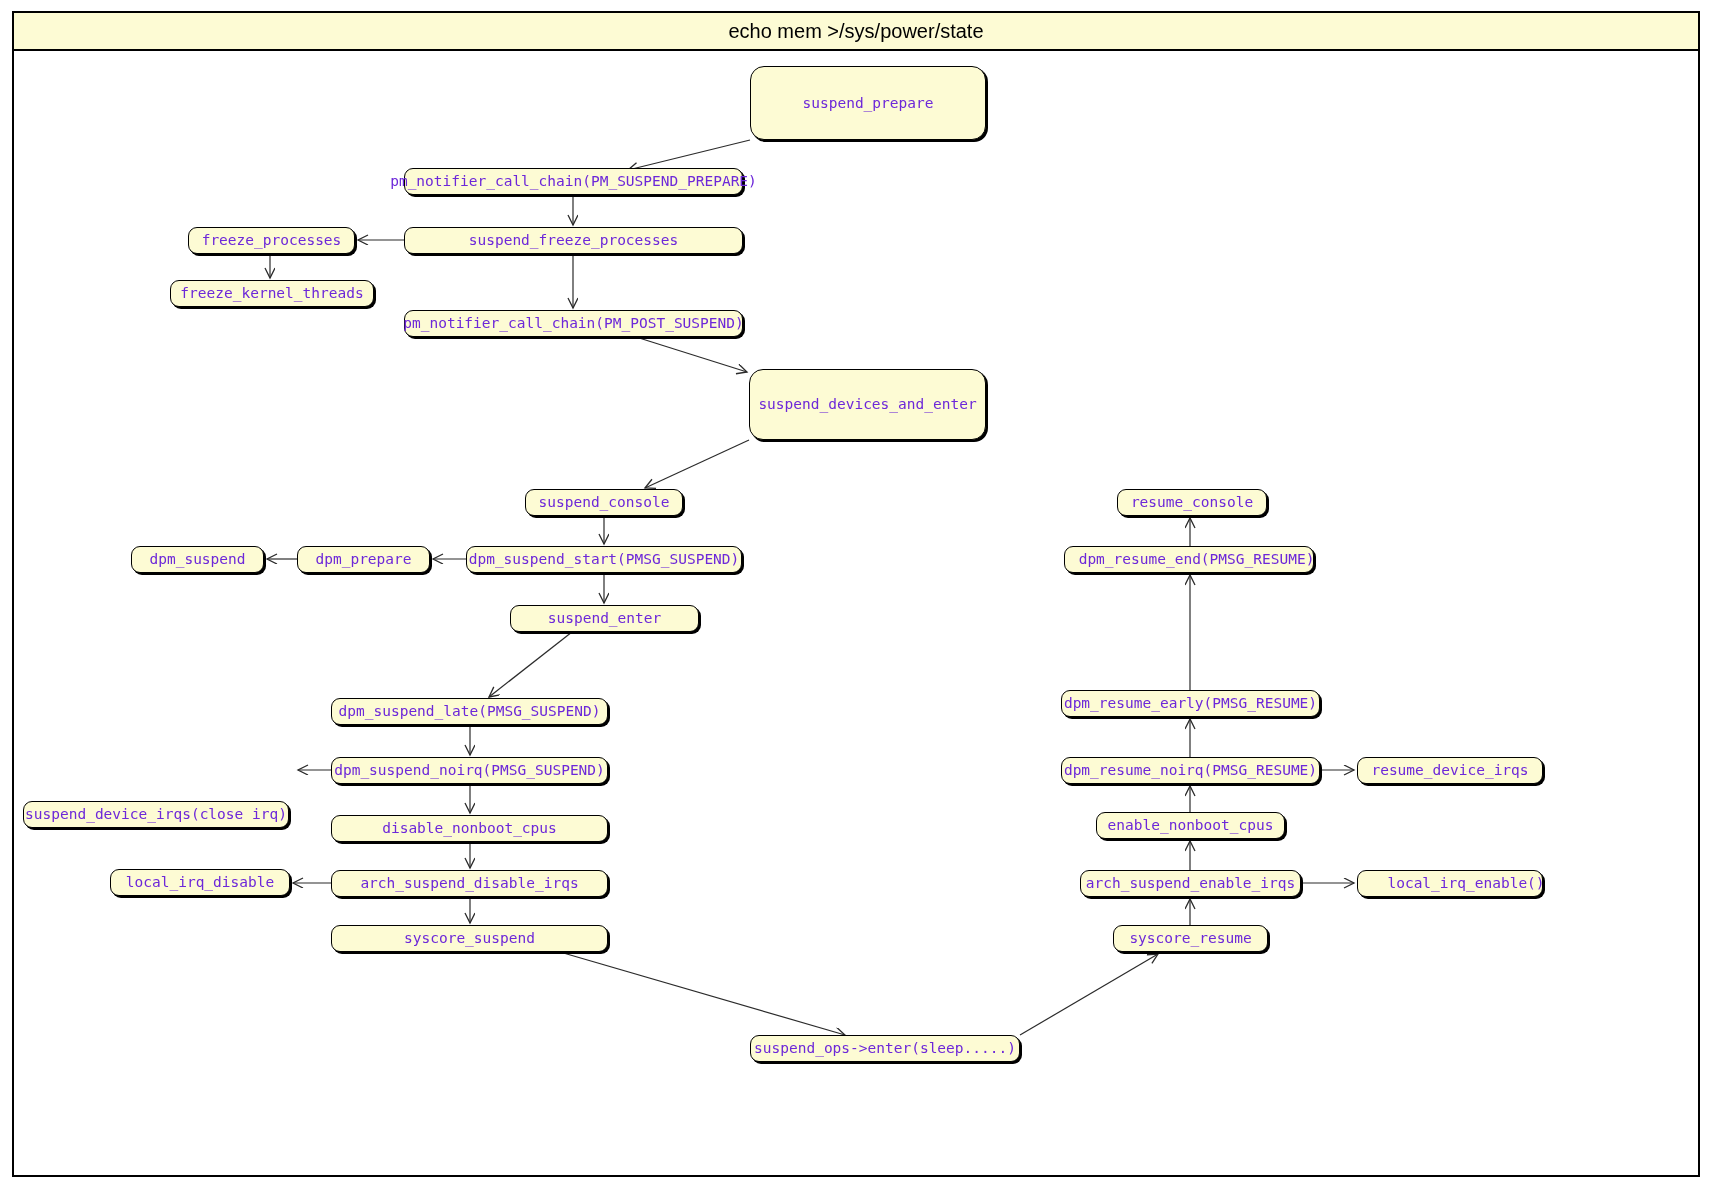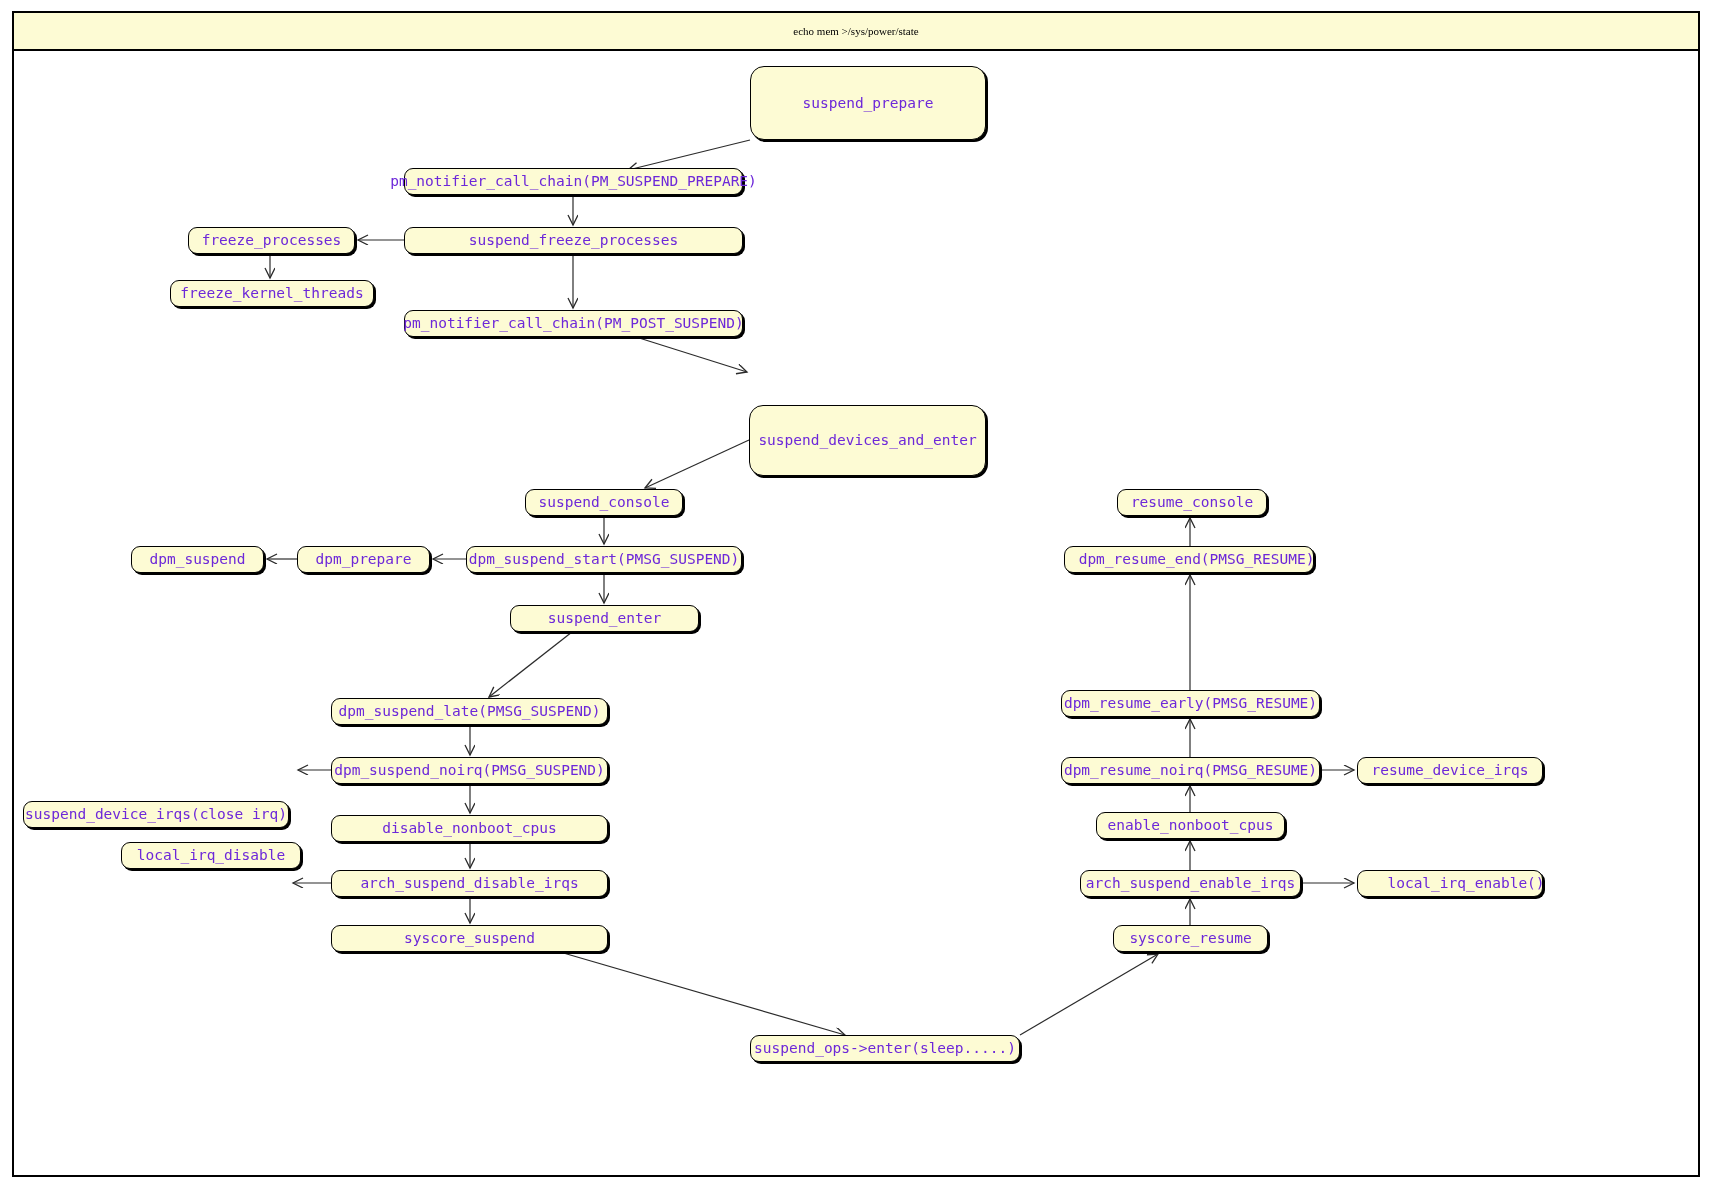--- a/index.html
+++ b/index.html
@@ -36,22 +36,22 @@
     height: 40px;
     box-sizing: border-box;
     background: #fdfbd4;
     border: 2px solid #000000;
     border-bottom: 2px solid #000000;
     display: flex;
     align-items: center;
     justify-content: center;
   }
   #title-text {
-    font-family: Liberation Serif, serif;
-    font-size: 11px;
+    font-family: Liberation Sans, sans-serif;
+    font-size: 20px;
     color: #000000;
     letter-spacing: 0px;
     white-space: pre;
   }
   
   #edges {
     position: absolute;
     left: 0;
     top: 0;
     width: 1712px;
@@ -160,21 +160,21 @@
   <div class="node" style="left:404px; top:168px; width:339px; height:27px;">pm_notifier_call_chain(PM_SUSPEND_PREPARE)</div>
 
   <div class="node" style="left:404px; top:227px; width:339px; height:27px;">suspend_freeze_processes</div>
 
   <div class="node" style="left:188px; top:227px; width:167px; height:27px;">freeze_processes</div>
 
   <div class="node" style="left:170px; top:280px; width:204px; height:27px;">freeze_kernel_threads</div>
 
   <div class="node" style="left:404px; top:310px; width:339px; height:27px;">pm_notifier_call_chain(PM_POST_SUSPEND)</div>
 
-  <div class="node big" style="left:749px; top:369px; width:237px; height:71px;margin-top:36px;">suspend_devices_and_enter</div>
+  <div class="node big" style="left:749px; top:369px; width:237px; height:71px;">suspend_devices_and_enter</div>
 
   <div class="node" style="left:525px; top:489px; width:158px; height:27px;">suspend_console</div>
 
   <div class="node" style="left:466px; top:546px; width:276px; height:27px;">dpm_suspend_start(PMSG_SUSPEND)</div>
 
   <div class="node" style="left:297px; top:546px; width:133px; height:27px;">dpm_prepare</div>
 
   <div class="node" style="left:131px; top:546px; width:133px; height:27px;">dpm_suspend</div>
 
   <div class="node" style="left:510px; top:605px; width:189px; height:27px;">suspend_enter</div>
@@ -182,21 +182,21 @@
   <div class="node" style="left:331px; top:698px; width:277px; height:27px;">dpm_suspend_late(PMSG_SUSPEND)</div>
 
   <div class="node" style="left:331px; top:757px; width:277px; height:27px;">dpm_suspend_noirq(PMSG_SUSPEND)</div>
 
   <div class="node" style="left:23px; top:757px; width:266px; height:27px;margin-top:44px;">suspend_device_irqs(close irq)</div>
 
   <div class="node" style="left:331px; top:815px; width:277px; height:27px;">disable_nonboot_cpus</div>
 
   <div class="node" style="left:331px; top:870px; width:277px; height:27px;">arch_suspend_disable_irqs</div>
 
-  <div class="node" style="left:110px; top:842px; width:180px; height:27px;margin-left:11px;">local_irq_disable</div>
+  <div class="node" style="left:110px; top:869px; width:180px; height:27px;">local_irq_disable</div>
 
   <div class="node" style="left:331px; top:925px; width:277px; height:27px;">syscore_suspend</div>
 
   <div class="node" style="left:750px; top:1035px; width:270px; height:27px;">suspend_ops-&gt;enter(sleep.....)</div>
 
   <div class="node" style="left:1117px; top:489px; width:150px; height:27px;">resume_console</div>
 
   <div class="node" style="left:1064px; top:546px; width:250px; height:27px;padding-left:15px;">dpm_resume_end(PMSG_RESUME)</div>
 
   <div class="node" style="left:1061px; top:690px; width:259px; height:27px;">dpm_resume_early(PMSG_RESUME)</div>

